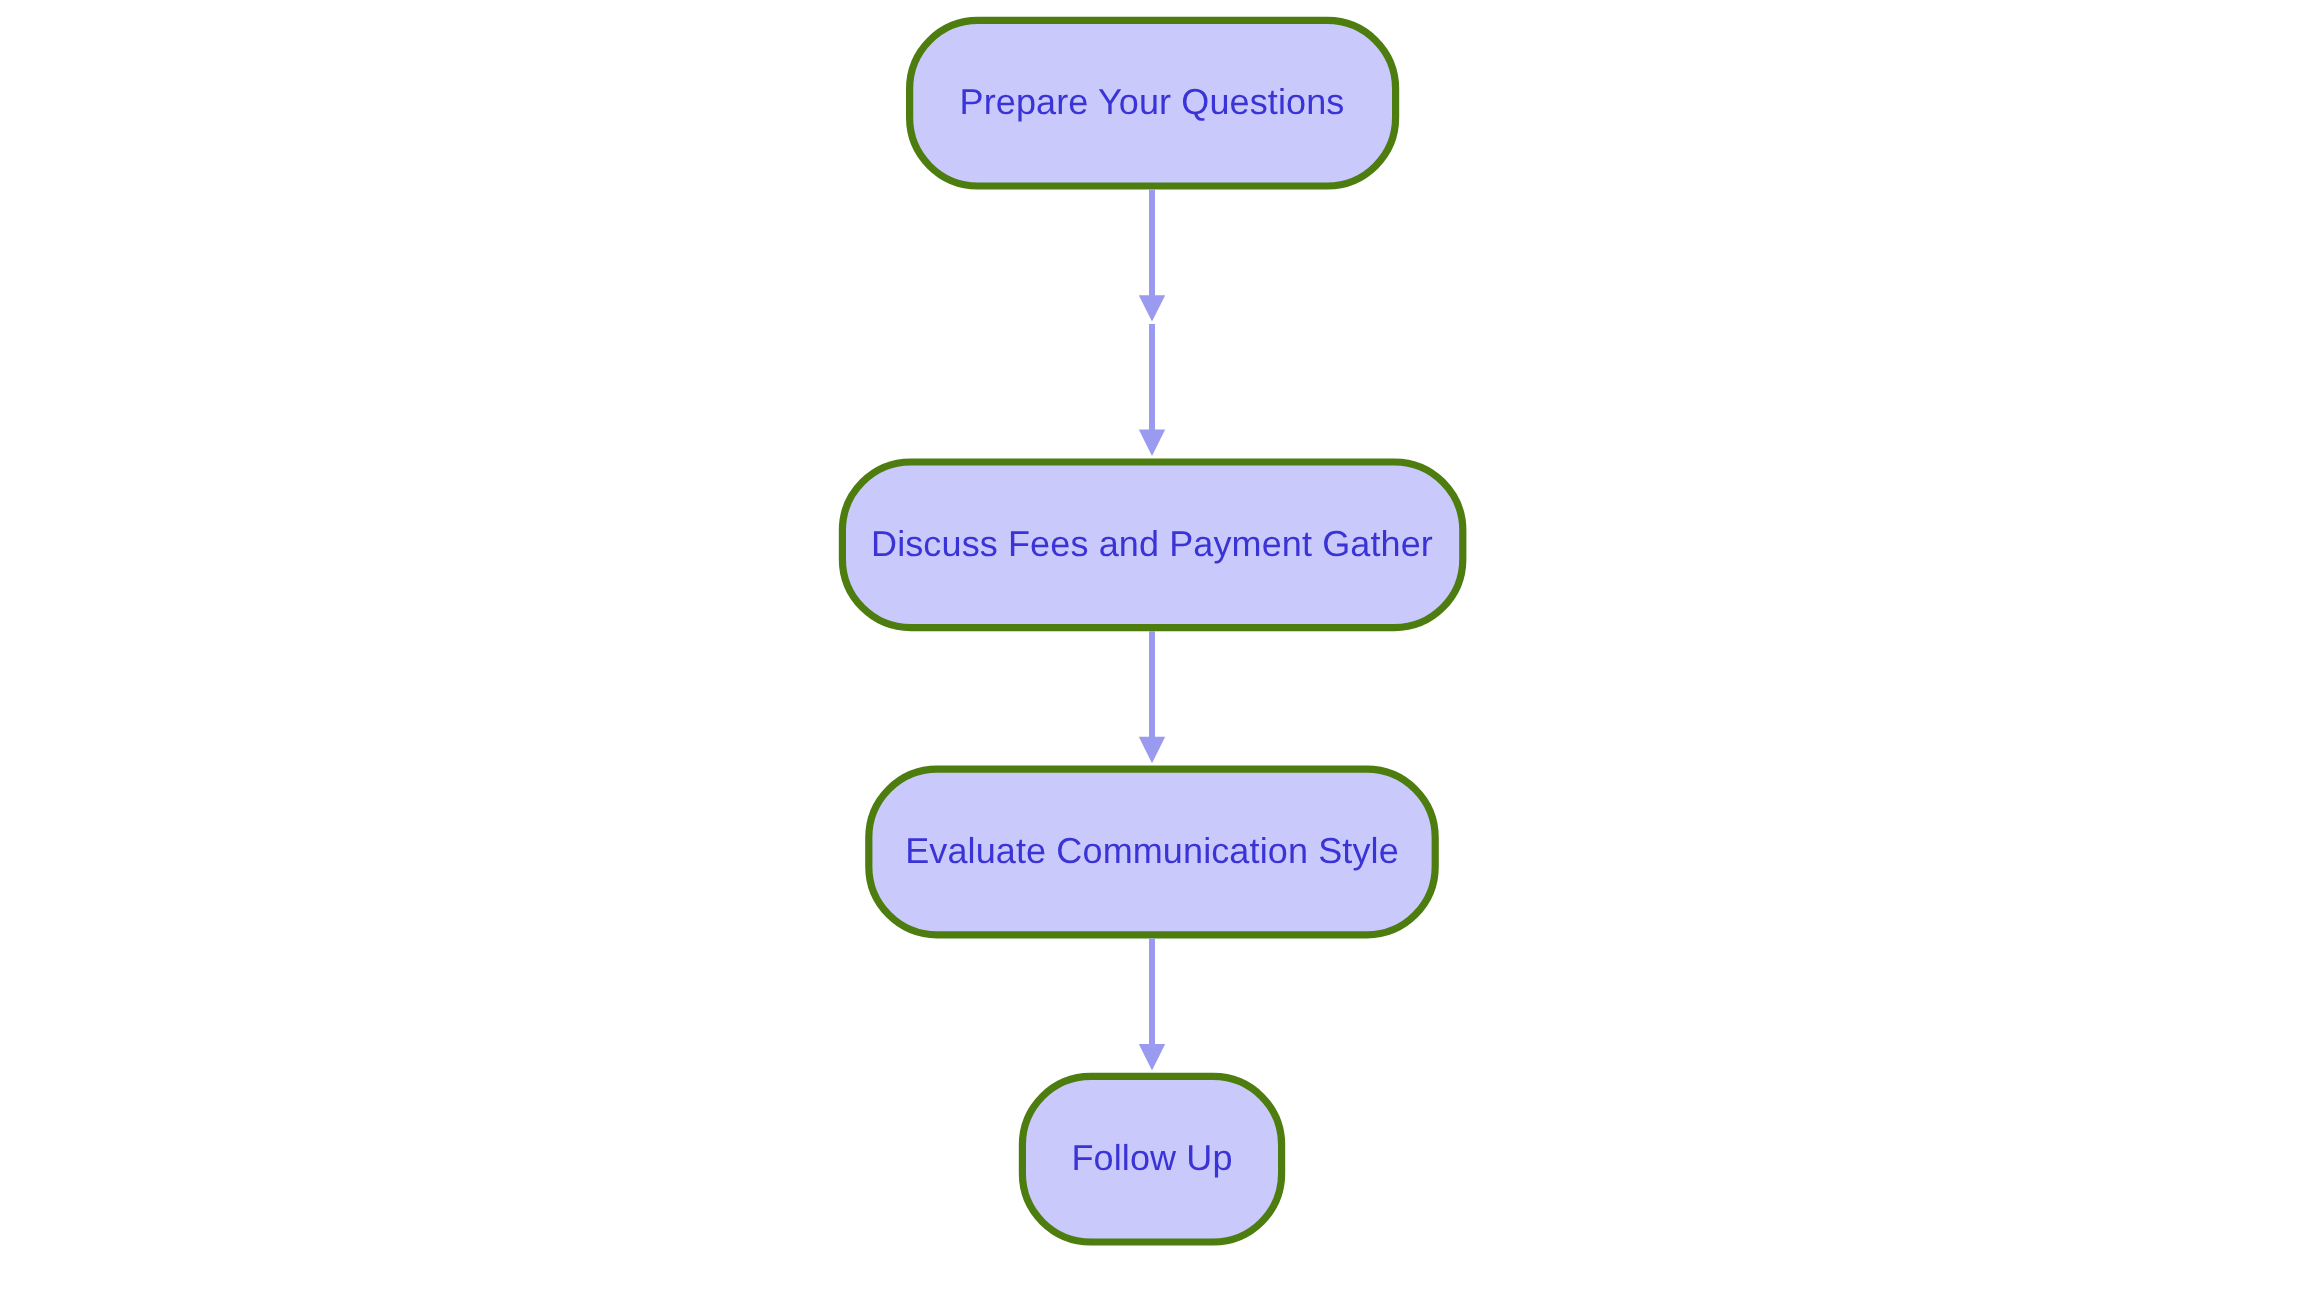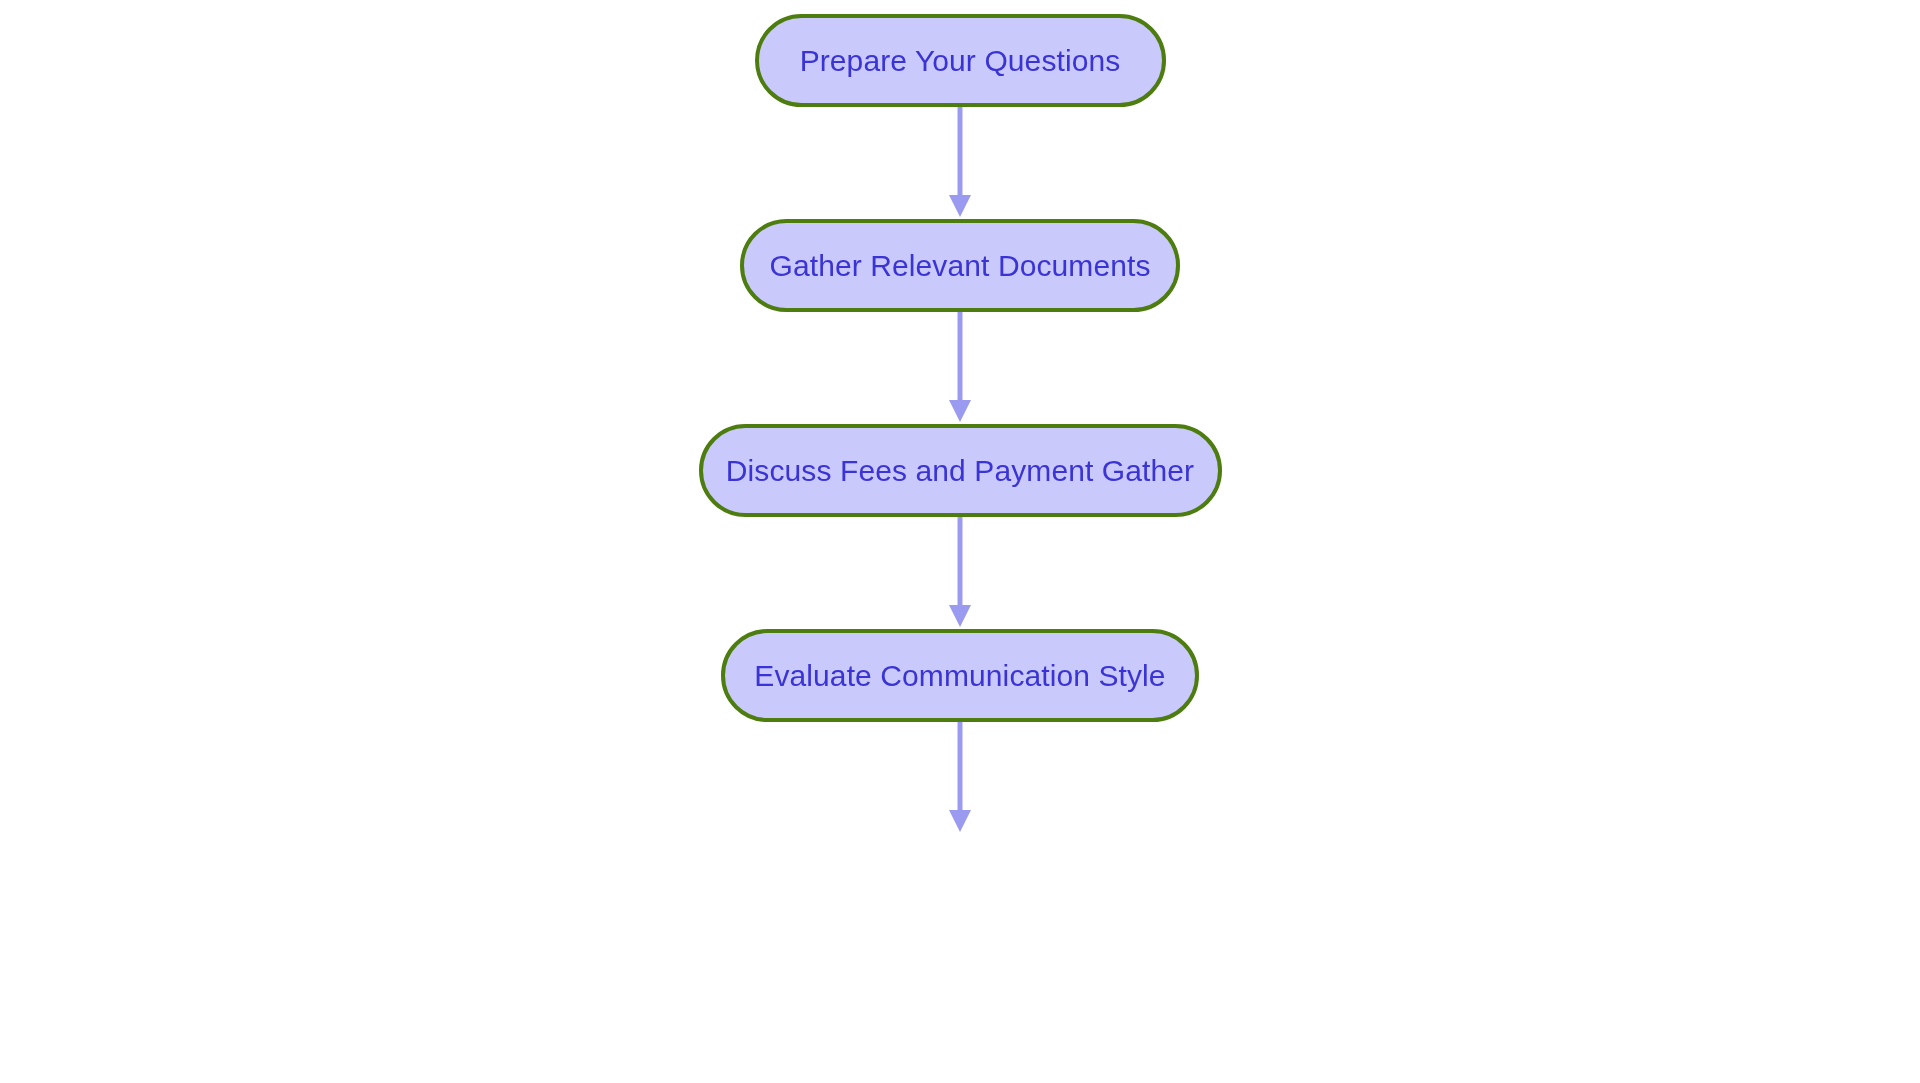--- a/index.html
+++ b/index.html
@@ -30,23 +30,23 @@
     width: 1920px;
     height: 1083px;
     display: flex;
     flex-direction: column;
     align-items: center;
     justify-content: flex-start;
   }
 
   .node {
     position: relative;
-    height: 93px;
+    height: 144px;
     background: #c9c9fb;
-    border: 4px solid #4d7c0f;
+    border: 6px solid #4d7c0f;
     border-radius: 60px;
     display: flex;
     align-items: center;
     justify-content: center;
     padding: 0 44px;
     white-space: nowrap;
     flex: 0 0 auto;
   }
 
   .node-label {
@@ -94,23 +94,20 @@
       <span class="node-label">Prepare Your Questions</span>
     </div>
 
     <div class="connector">
       <svg viewBox="0 0 28 112" xmlns="http://www.w3.org/2000/svg" aria-hidden="true">
         <line x1="14" y1="0" x2="14" y2="90" stroke="#9a9af0" stroke-width="5"></line>
         <polygon points="3,88 25,88 14,110" fill="#9a9af0"></polygon>
       </svg>
     </div>
 
-    <div class="node w-2">
-      <span class="node-label">Gather Relevant Documents</span>
-    </div>
 
     <div class="connector">
       <svg viewBox="0 0 28 112" xmlns="http://www.w3.org/2000/svg" aria-hidden="true">
         <line x1="14" y1="0" x2="14" y2="90" stroke="#9a9af0" stroke-width="5"></line>
         <polygon points="3,88 25,88 14,110" fill="#9a9af0"></polygon>
       </svg>
     </div>
 
     <div class="node w-3">
       <span class="node-label">Discuss Fees and Payment Gather</span>
@@ -127,15 +124,18 @@
       <span class="node-label">Evaluate Communication Style</span>
     </div>
 
     <div class="connector">
       <svg viewBox="0 0 28 112" xmlns="http://www.w3.org/2000/svg" aria-hidden="true">
         <line x1="14" y1="0" x2="14" y2="90" stroke="#9a9af0" stroke-width="5"></line>
         <polygon points="3,88 25,88 14,110" fill="#9a9af0"></polygon>
       </svg>
     </div>
 
+    <div class="node w-5">
+      <span class="node-label">Follow Up</span>
+    </div>
 
   </div>
 </div>
 
 </body></html>

